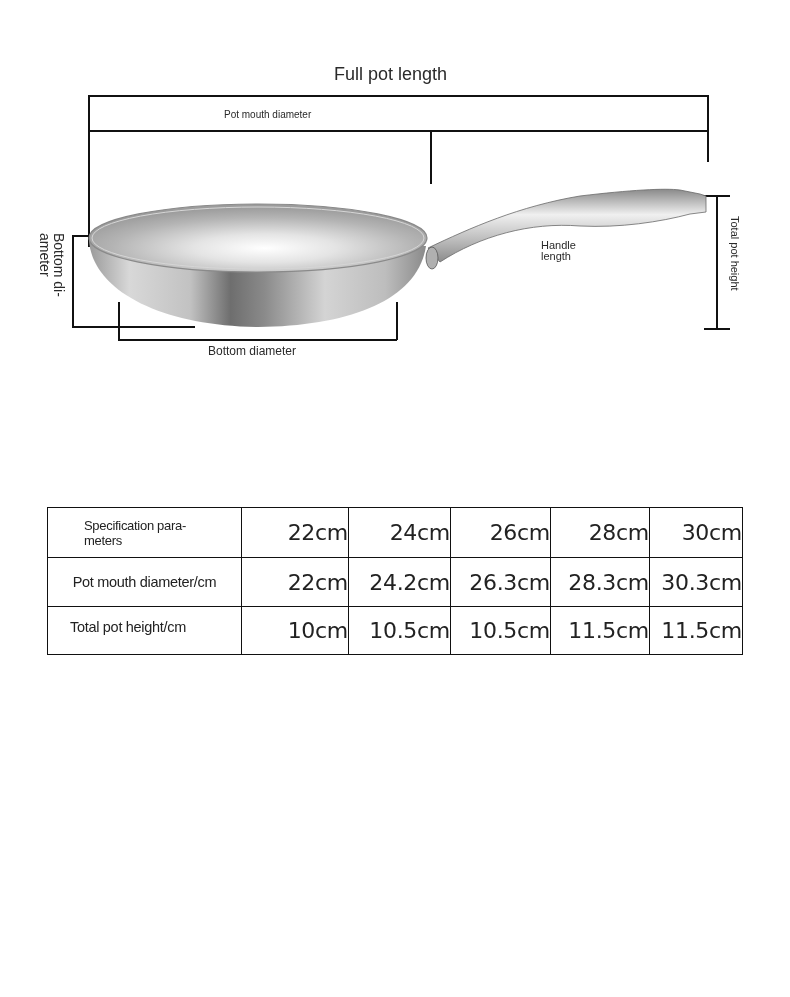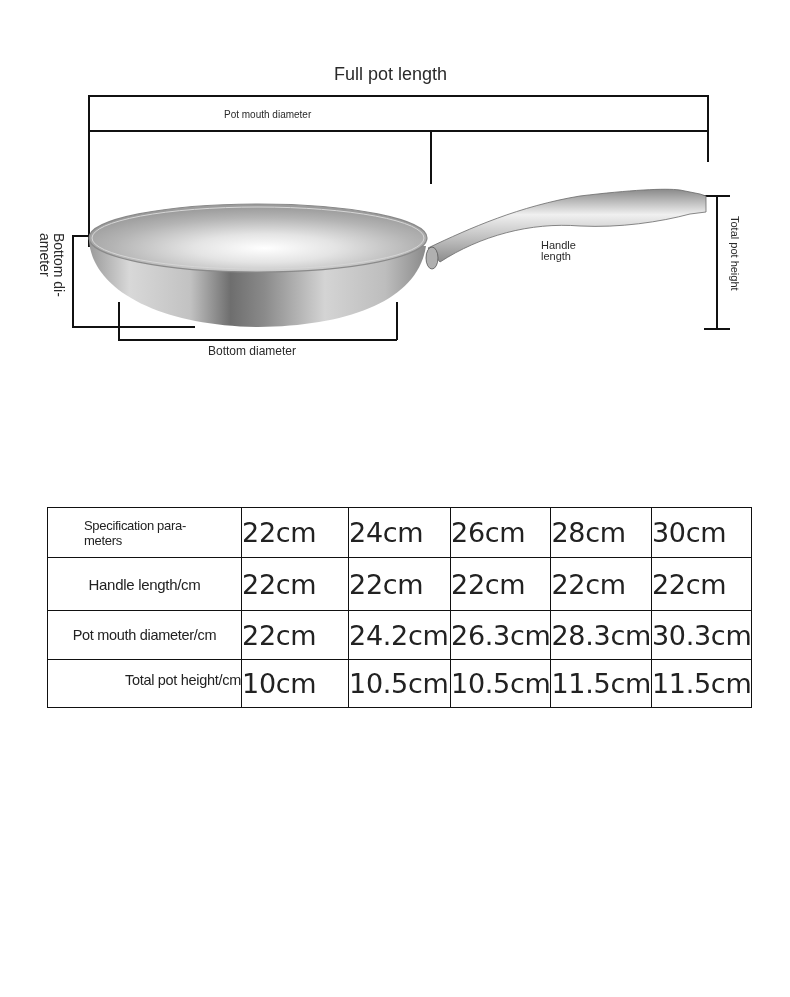--- a/index.html
+++ b/index.html
@@ -1,21 +1,21 @@
 <!DOCTYPE html>
 <html><head>
   <meta charset="utf-8">
   <style>
     html, body { margin: 0; padding: 0; background: #ffffff; }
     body { width: 790px; height: 997px; position: relative; overflow: hidden; font-family: "Liberation Sans", sans-serif; color: #222; }
     .label { position: absolute; color: #2a2a2a; white-space: nowrap; font-family: "Liberation Sans", sans-serif; }
     .line { position: absolute; background: #111; }
     svg.pan { position: absolute; left: 0; top: 0; }
     table.spec { position: absolute; left: 47px; top: 495px; border-collapse: collapse; margin-top: 12px; }
-    table.spec td { border: 1.5px solid #111; padding: 0; text-align: left; vertical-align: middle; font-family: "DejaVu Sans", sans-serif; font-size: 27px; color: #222; letter-spacing: -0.3px; }
+    table.spec td { border: 1.5px solid #111; padding: 0; text-align: right; vertical-align: middle; font-family: "DejaVu Sans", sans-serif; font-size: 22px; color: #222; letter-spacing: -0.3px; }
     table.spec td.hdr { font-family: "Liberation Sans", sans-serif; color: #222; text-align: center; }
     .vert { writing-mode: vertical-rl; }
   </style>
 </head>
 <body>
 
 <div>
   <span class="label" style="left:334px; top:64px; font-size:18px;">Full pot length</span>
 
   <div class="line" style="left:88px; top:95px; width:620px; height:1.5px;"></div>
@@ -98,38 +98,30 @@
   <tbody>
       <tr style="height:50px;">
     <td class="hdr" style="font-size:13px; text-align:left; padding-left:36px; line-height:15px; white-space:pre-line;">Specification para-
 meters</td>
     <td>22cm</td>
     <td>24cm</td>
     <td>26cm</td>
     <td>28cm</td>
     <td>30cm</td>
   </tr>
-  <tr style="height:53px;">
-    <td class="hdr" style="font-size:15px;">Handle length/cm</td>
-    <td>22cm</td>
-    <td>22cm</td>
-    <td>22cm</td>
-    <td>22cm</td>
-    <td>22cm</td>
-  </tr>
   <tr style="height:49px;">
     <td class="hdr" style="font-size:14.5px;">Pot mouth diameter/cm</td>
     <td>22cm</td>
     <td>24.2cm</td>
     <td>26.3cm</td>
     <td>28.3cm</td>
     <td>30.3cm</td>
   </tr>
   <tr style="height:48px;">
-    <td class="hdr" style="font-size:14.5px; text-align:right; padding-left:22px; vertical-align:top; padding-top:12px;">Total pot height/cm</td>
+    <td class="hdr" style="font-size:14.5px; text-align:left; padding-left:22px; vertical-align:top; padding-top:12px;">Total pot height/cm</td>
     <td>10cm</td>
     <td>10.5cm</td>
     <td>10.5cm</td>
     <td>11.5cm</td>
     <td>11.5cm</td>
   </tr>
 </tbody>
   </table>
 
 </body></html>

